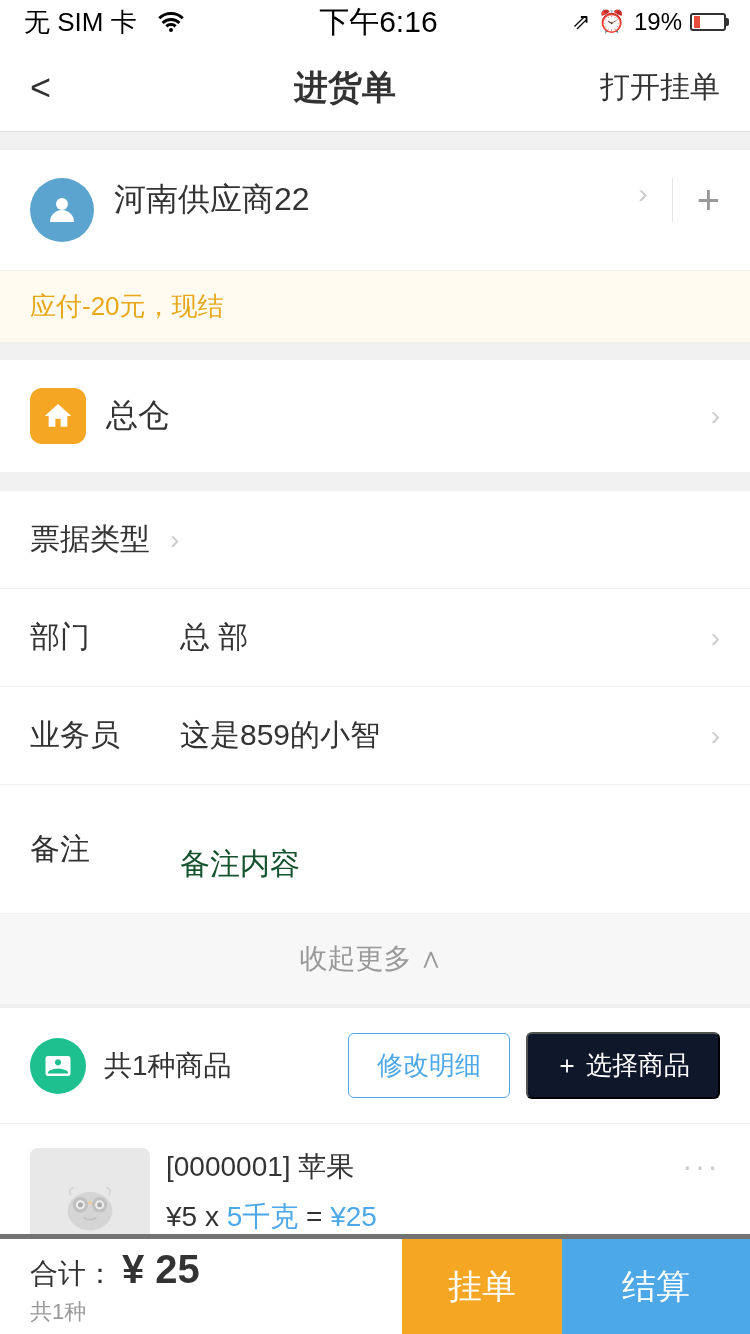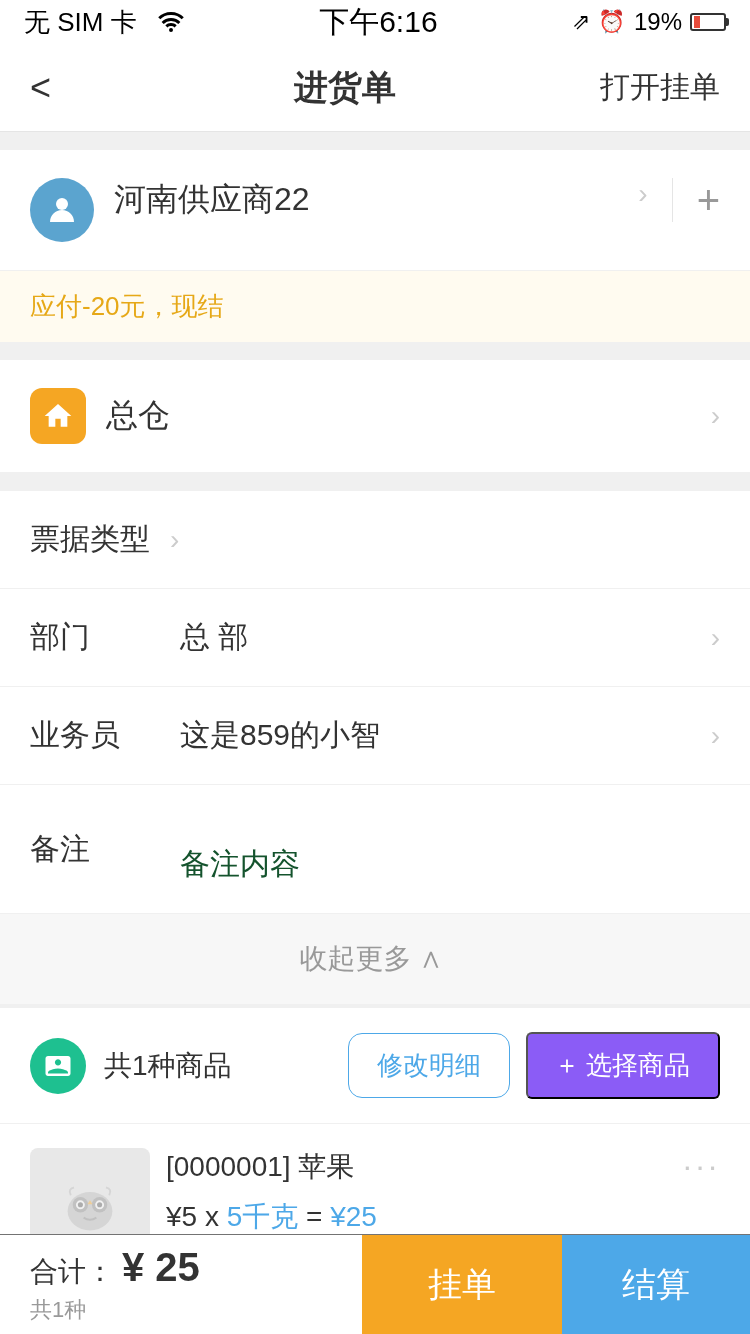--- a/index.html
+++ b/index.html
@@ -231,26 +231,26 @@
       flex: 1;
       font-size: 28px;
       color: #333;
     }
     .btn-modify {
       border: 1.5px solid #4da8e8;
       color: #4da8e8;
       background: #fff;
       padding: 14px 28px;
       font-size: 26px;
-      border-radius: 14px;
+      border-radius: 6px;
       cursor: pointer;
       margin-right: 16px;
     }
     .btn-select {
-      background: #8b5cf6;
+      background: #0f172a;
       color: #fff;
       padding: 14px 28px;
       font-size: 26px;
       border-radius: 6px;
       cursor: pointer;
       display: flex;
       align-items: center;
       gap: 8px;
     }
     .btn-select svg { width: 22px; height: 22px; fill: #fff; }
@@ -298,21 +298,21 @@
     
     .bottom-bar {
       position: fixed;
       bottom: 0;
       left: 0;
       width: 750px;
       height: 100px;
       display: flex;
       align-items: stretch;
       background: #fff;
-      border-top: 1px solid #737373;
+      border-top: 5px solid #737373;
     }
     .total-section {
       flex: 1;
       display: flex;
       flex-direction: column;
       justify-content: center;
       padding: 0 30px;
     }
     .total-amount-row {
       display: flex;
@@ -327,21 +327,21 @@
       font-size: 40px;
       color: #333;
       font-weight: 700;
     }
     .total-sub {
       font-size: 22px;
       color: #999;
       margin-top: 4px;
     }
     .btn-hang {
-      width: 200px;
+      width: 160px;
       background: #f5a623;
       color: #fff;
       display: flex;
       align-items: center;
       justify-content: center;
       font-size: 34px;
       cursor: pointer;
     }
     .btn-checkout {
       width: 188px;

